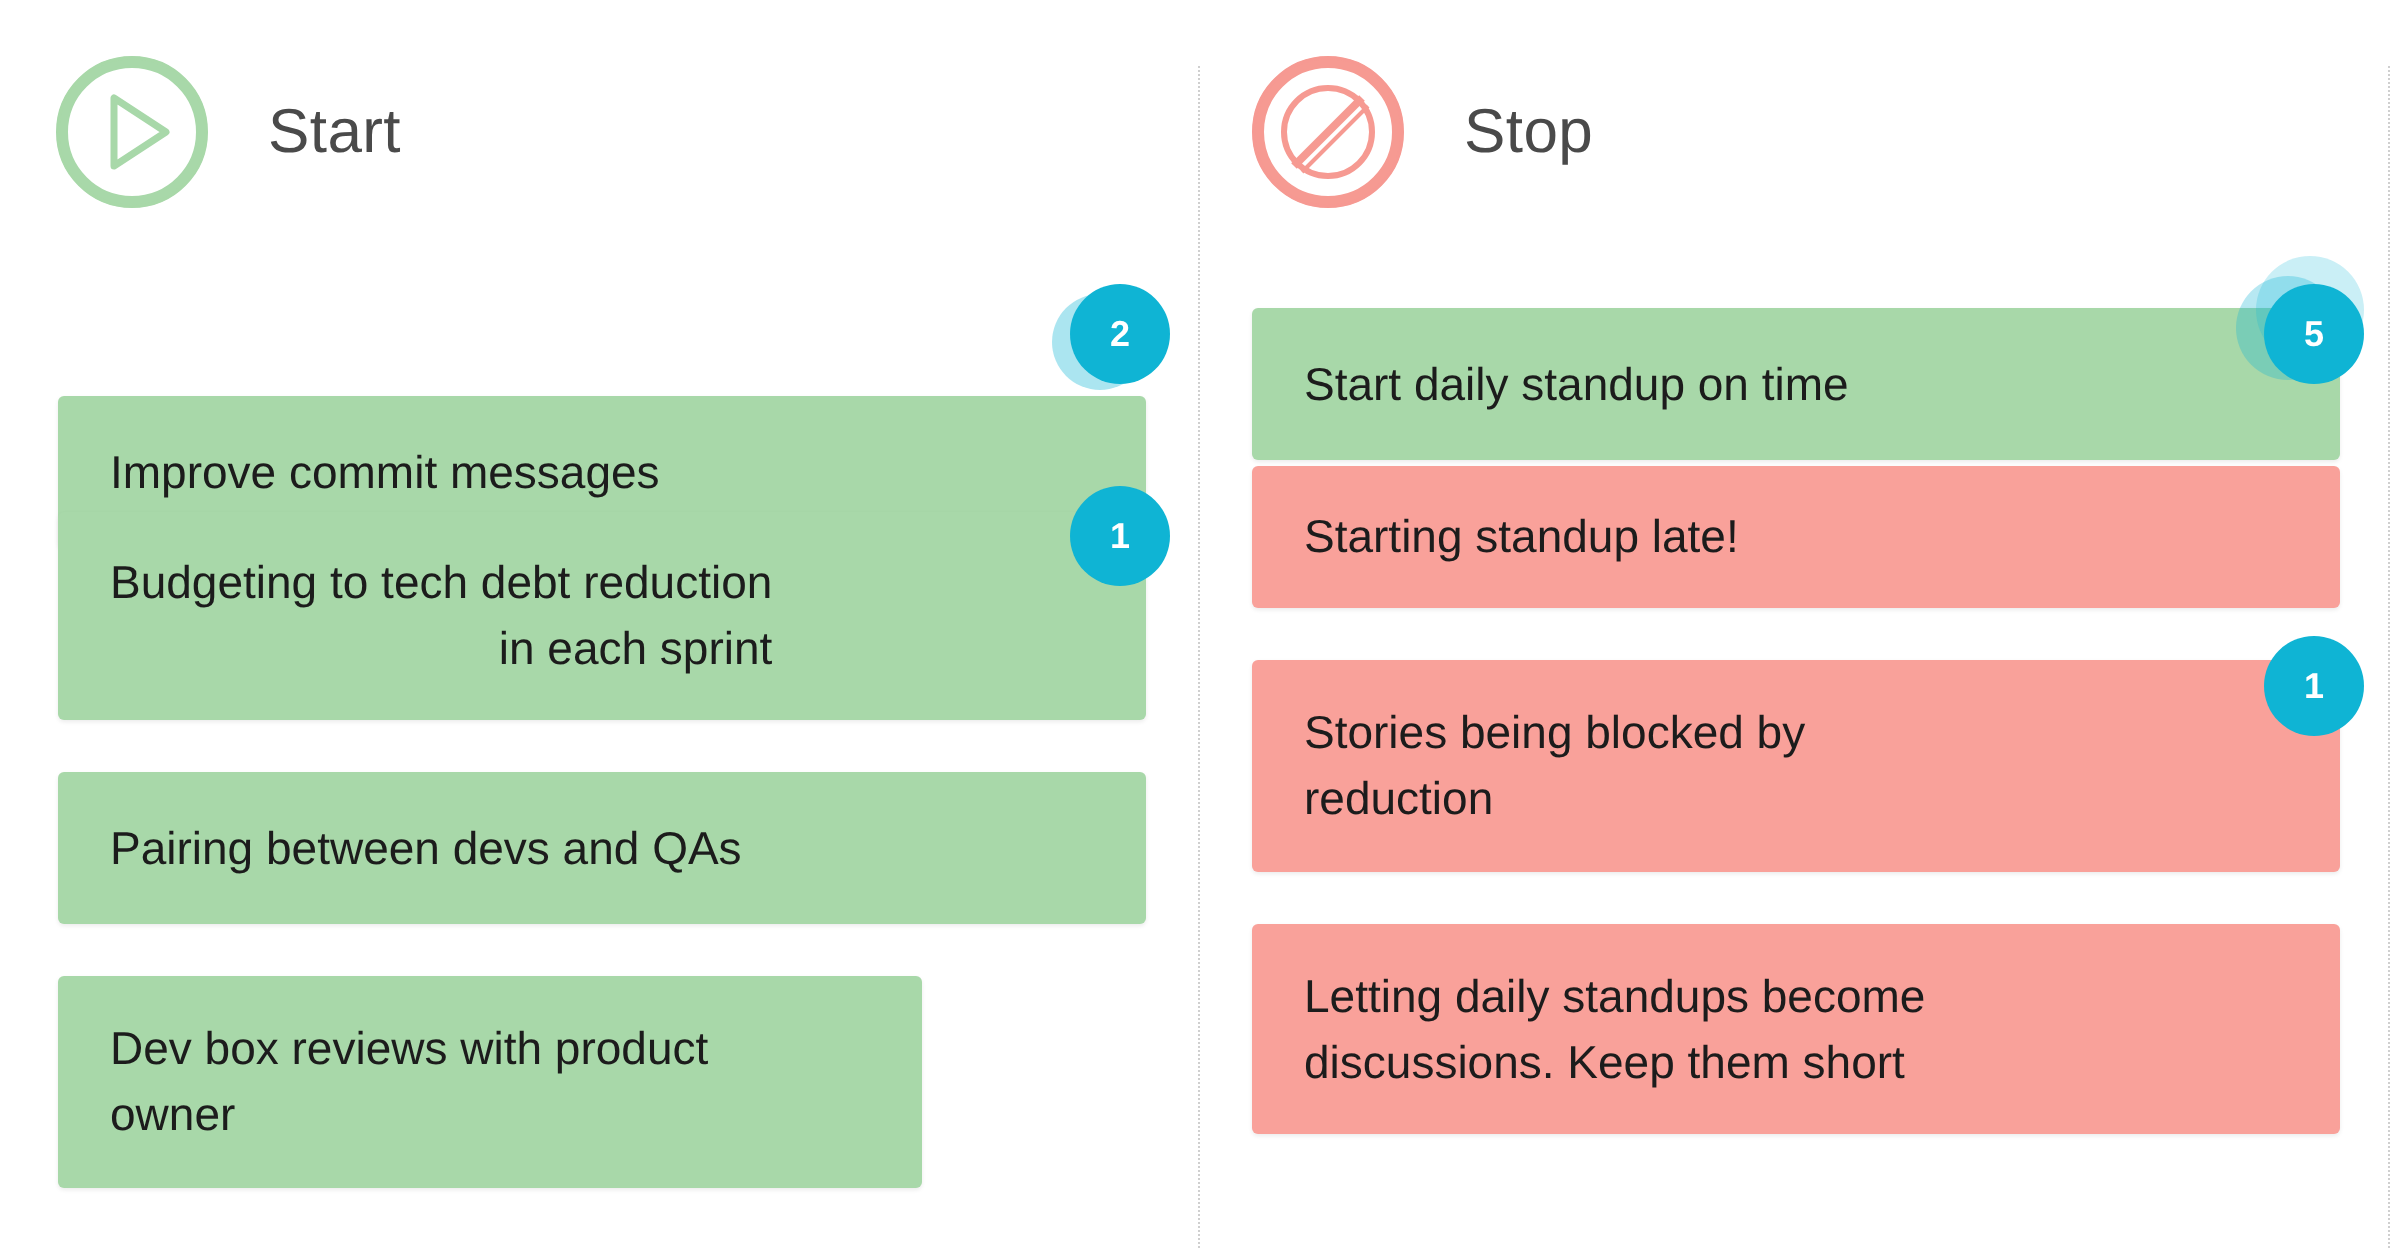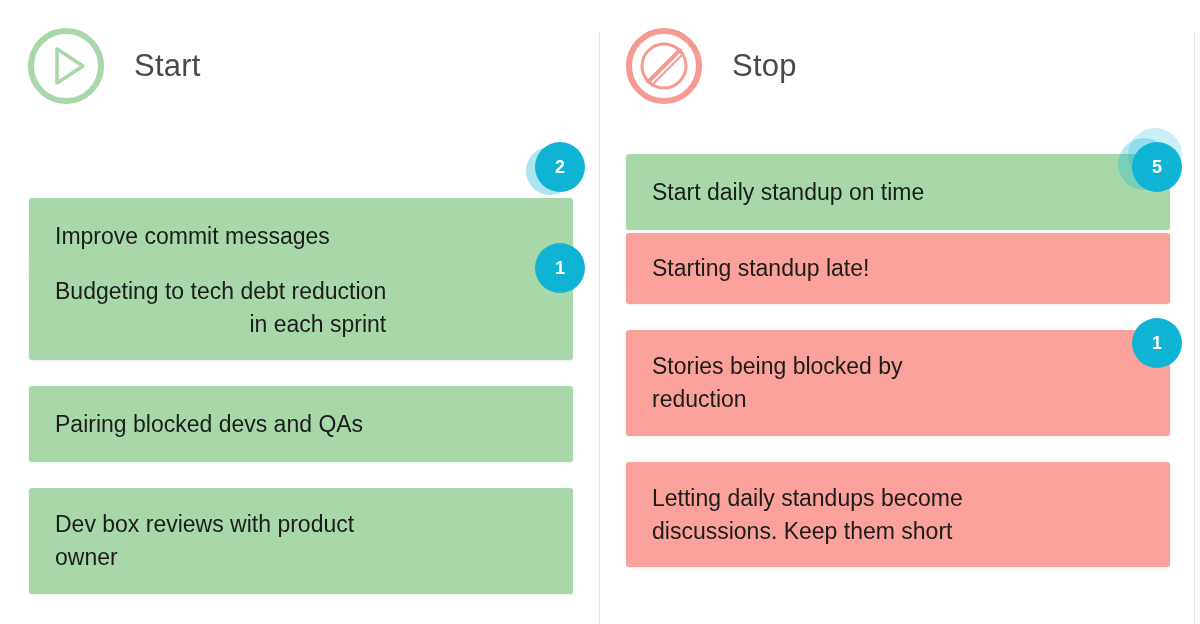--- a/index.html
+++ b/index.html
@@ -71,24 +71,24 @@
     <div class="badge-shadow" style="left:526px; top:147px; width:48px; height:48px; background:rgba(15,180,212,0.35);"></div>
     <div class="badge" style="left:535px; top:142px;">2</div>
 
     <div class="card green" style="left:29px; top:256px; width:544px; height:104px;text-align:right;">
       <span class="card-text">Budgeting to tech debt reduction
 in each sprint</span>
     </div>
     <div class="badge" style="left:535px; top:243px;">1</div>
 
     <div class="card green" style="left:29px; top:386px; width:544px; height:76px;">
-      <span class="card-text">Pairing blocked devs and QAs</span>
+      <span class="card-text">Pairing between devs and QAs</span>
     </div>
 
-    <div class="card green" style="left:29px; top:488px; width:544px; height:106px;">
+    <div class="card green" style="left:29px; top:488px; width:432px; height:106px;">
       <span class="card-text">Dev box reviews with product
 owner</span>
     </div>
   </section>
 
   <section class="column">
     <div class="col-header" style="left:624px;justify-content:flex-end;">
       <svg class="col-icon" viewBox="0 0 80 80">
         <circle cx="40" cy="40" r="35" fill="none" stroke="#f69a92" stroke-width="6"></circle>
         <circle cx="40" cy="40" r="37" fill="none" stroke="#f69a92" stroke-width="1.5" opacity="0.6"></circle>

